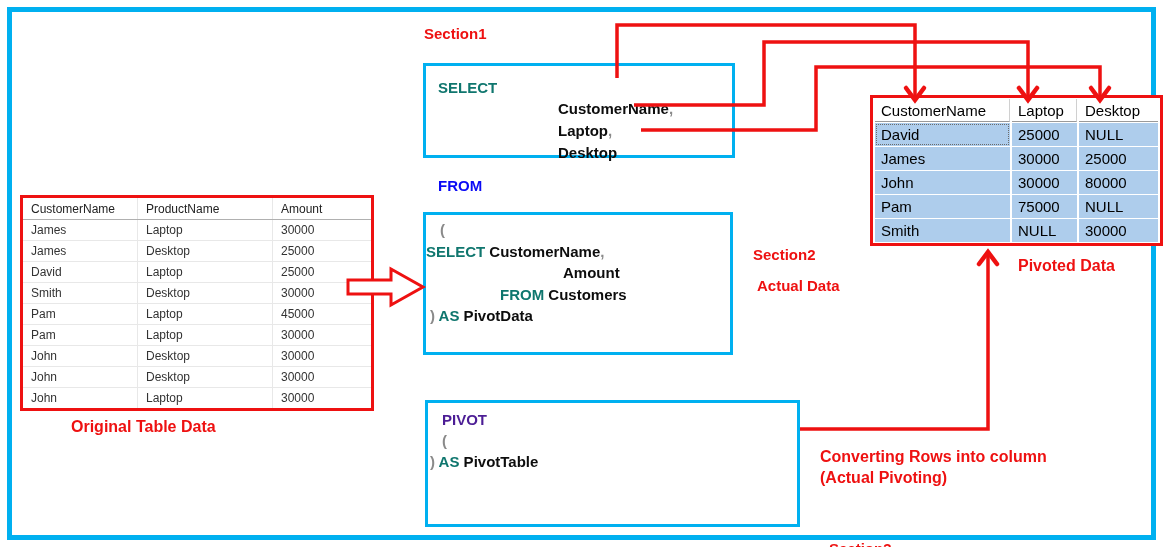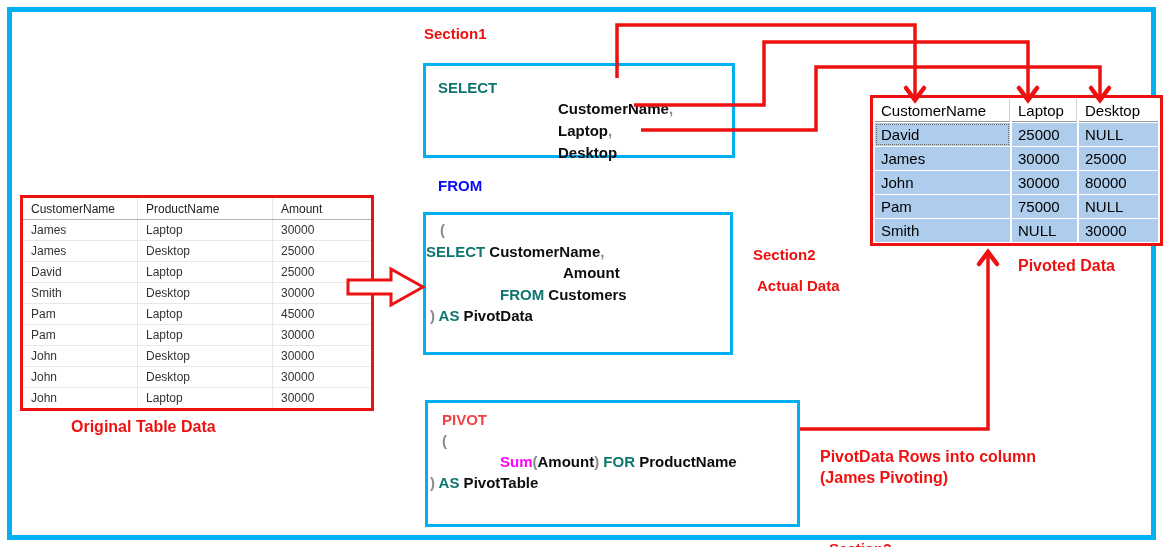--- a/index.html
+++ b/index.html
@@ -9,21 +9,21 @@
 
   .label{position:absolute;font-weight:bold;white-space:nowrap;}
   .red{color:#ee1111;}
   .blue{color:#0a0af5;}
 
   .code-box{position:absolute;background:#fff;border:3px solid #00b0f0;box-sizing:border-box;}
   .code-line{font-weight:bold;font-size:15px;white-space:pre;color:#0d0d0d;}
   .seg-kw{color:#0f766e;}
   .seg-id{color:#0d0d0d;}
   .seg-p{color:#8a8a8a;}
-  .seg-gy{color:#ef4444;}
+  .seg-gy{color:#4c1d95;}
   .seg-fn{color:#ff00ff;}
 
   .s1{left:423px;top:63px;width:312px;height:95px;}
   .s1-kw{position:absolute;left:12px;top:13px;font-weight:bold;font-size:15px;}
   .s1-cols{position:absolute;left:132px;top:13px;margin-top:19px;}
   .s1-cols .code-line{line-height:22px;}
 
   .s2{left:423px;top:212px;width:310px;height:143px;padding-top:4px;}
   .s2 .code-line{line-height:21.5px;}
 
@@ -136,25 +136,24 @@
       <div class="code-line" style="padding-left: 137px;"><span class="seg-id">Amount</span></div>
       <div class="code-line" style="padding-left: 74px;"><span class="seg-kw">FROM</span><span class="seg-id"> Customers</span></div>
       <div class="code-line" style="padding-left: 4px;"><span class="seg-p">) </span><span class="seg-kw">AS</span><span class="seg-id"> PivotData</span></div>
     </div>
   <div class="label red" style="left:753px;top:246px;font-size:15px;">Section2</div>
   <div class="label red" style="left:757px;top:277px;font-size:15px;">Actual Data</div>
 
   <div class="code-box s3">
       <div class="code-line" style="padding-left: 14px;"><span class="seg-gy">PIVOT</span></div>
       <div class="code-line" style="padding-left: 14px;"><span class="seg-p">(</span></div>
-      <div class="code-line" style="padding-left: 72px;"><span class="seg-fn">Sum</span><span class="seg-p">(</span><span class="seg-id">Amount</span><span class="seg-p">) </span><span class="seg-kw">FOR</span><span class="seg-id"> ProductName</span></div>
       <div class="code-line" style="padding-left: 2px;"><span class="seg-p">) </span><span class="seg-kw">AS</span><span class="seg-id"> PivotTable</span></div>
     </div>
-  <div class="label red" style="left:820px;top:448px;font-size:16px;">PivotData Rows into column</div>
-  <div class="label red" style="left:820px;top:469px;font-size:16px;">(James Pivoting)</div>
+  <div class="label red" style="left:820px;top:448px;font-size:16px;">Converting Rows into column</div>
+  <div class="label red" style="left:820px;top:469px;font-size:16px;">(Actual Pivoting)</div>
   <div class="label red" style="left:829px;top:500px;font-size:15px;margin-top:40px;">Section3</div>
 
   <table class="pivot">
       <thead>
         <tr>
           <th>CustomerName</th>
           <th>Laptop</th>
           <th>Desktop</th>
         </tr>
       </thead>

